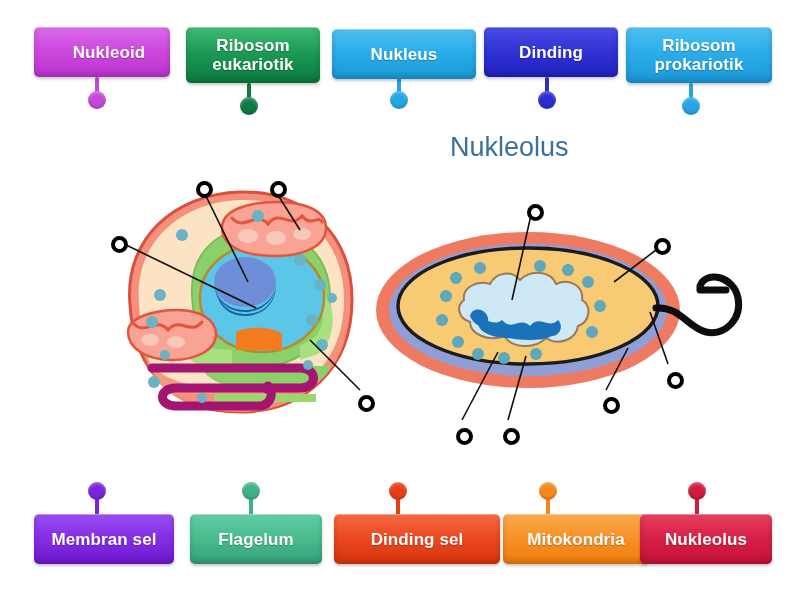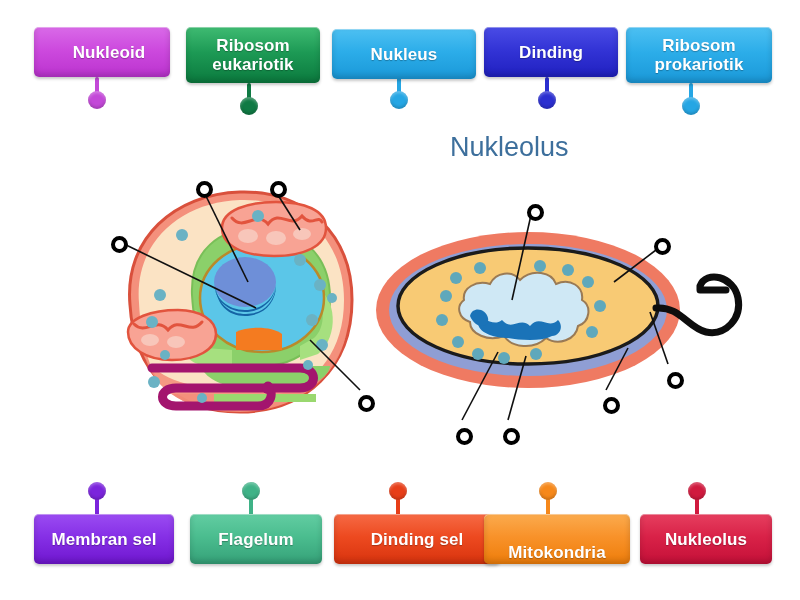--- a/index.html
+++ b/index.html
@@ -293,22 +293,22 @@
 </div>
 <div class="chip" style="left:334px; top:514px; width:166px; height:50px;
             background:linear-gradient(to bottom,#f66a45 0%,#ed4a20 45%,#d8330e 100%);">
   <span class="chip-text">Dinding sel</span>
 </div>
 
 <div class="pin up" style="left:539px; top:482px; height:34px;">
   <div class="stem" style="background:#f6881a;"></div>
   <div class="knob" style="background:#f6881a;"></div>
 </div>
-<div class="chip" style="left:484px; top:514px; width:146px; height:50px;
-            background:linear-gradient(to bottom,#fbab4e 0%,#f8922a 45%,#ee7d0a 100%);align-items:flex-end;">
+<div class="chip" style="left:503px; top:514px; width:146px; height:50px;
+            background:linear-gradient(to bottom,#fbab4e 0%,#f8922a 45%,#ee7d0a 100%);">
   <span class="chip-text">Mitokondria</span>
 </div>
 
 <div class="pin up" style="left:688px; top:482px; height:34px;">
   <div class="stem" style="background:#d01a3e;"></div>
   <div class="knob" style="background:#d01a3e;"></div>
 </div>
 <div class="chip" style="left:640px; top:514px; width:132px; height:50px;
             background:linear-gradient(to bottom,#e63f5f 0%,#d92248 45%,#c41038 100%);">
   <span class="chip-text">Nukleolus</span>

